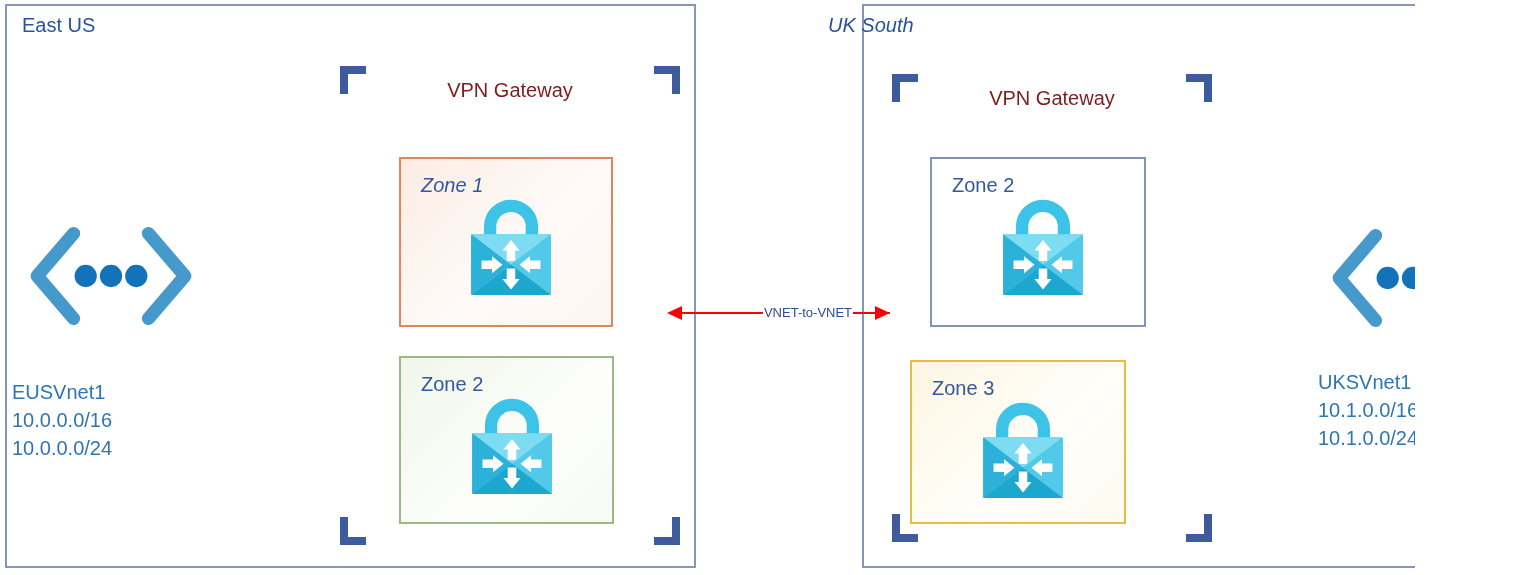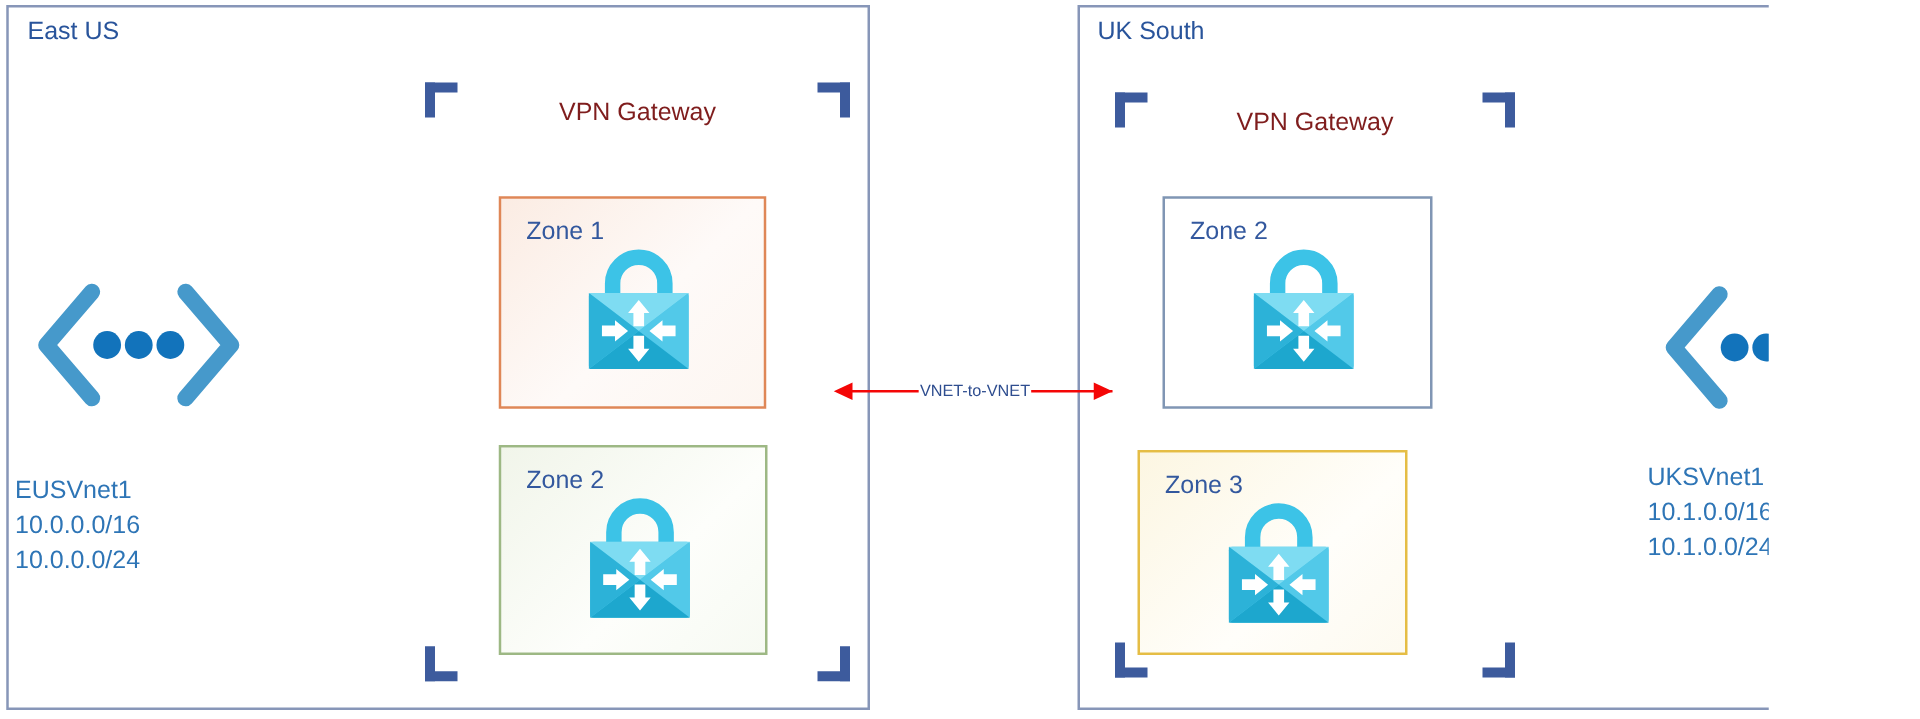--- a/index.html
+++ b/index.html
@@ -19,21 +19,21 @@
   .bracket.tl{border-left:8px solid #3d5b9d;border-top:8px solid #3d5b9d;}
   .bracket.tr{border-right:8px solid #3d5b9d;border-top:8px solid #3d5b9d;}
   .bracket.bl{border-left:8px solid #3d5b9d;border-bottom:8px solid #3d5b9d;}
   .bracket.br{border-right:8px solid #3d5b9d;border-bottom:8px solid #3d5b9d;}
   .gw-label{
     position:absolute;width:240px;text-align:center;font-size:20px;color:#7f1d1d;white-space:nowrap;
   }
   
   .zone{position:absolute;box-sizing:border-box;}
   .zone-label{position:absolute;left:20px;top:15px;font-size:20px;color:#33589e;}
-  .zone1-eus{border:2px solid #df8757;background:linear-gradient(135deg,#fbece3 0%,#fefaf8 55%,#fdf6f1 100%);}
+  .zone1-eus{border:2px solid #df8757;background:linear-gradient(135deg,#fbece3 0%,#fefaf8 55%,#fdf6f1 100%);font-style:italic;}
   .zone2-eus{border:2px solid #9db884;background:linear-gradient(135deg,#f1f5ea 0%,#fdfefb 60%,#f7faf3 100%);}
   .zone2-uks{border:2px solid #8096b4;background:#ffffff;}
   .zone3-uks{border:2px solid #e5bd45;background:linear-gradient(135deg,#fcf6e2 0%,#fffefa 60%,#fdfaf0 100%);}
   .lock{position:absolute;left:50%;top:24px;transform:translateX(calc(-50% + 5px));}
   
   .vnet-icon{position:absolute;}
   .vnet-caption{
     position:absolute;width:200px;text-align:left;font-size:20px;line-height:28px;color:#2e75b6;
   }
   
@@ -100,21 +100,21 @@
     <circle cx="85" cy="50" r="11" fill="#1273bb"></circle>
     <circle cx="110" cy="50" r="11" fill="#1273bb"></circle>
   </svg>
   <div class="vnet-caption" style="left:12px;top:378px;">
     <div>EUSVnet1</div>
     <div>10.0.0.0/16</div>
     <div>10.0.0.0/24</div>
   </div>
 
   <div class="region" style="left:862px;top:4px;width:670px;height:564px;"></div>
-  <div class="region-label" style="left:878px;top:14px;">UK South</div>
+  <div class="region-label" style="left:828px;top:14px;font-style:italic;">UK South</div>
 
   <div class="bracket tl" style="left:892px;top:74px;"></div>
   <div class="bracket tr" style="left:1186px;top:74px;"></div>
   <div class="bracket bl" style="left:892px;top:514px;"></div>
   <div class="bracket br" style="left:1186px;top:514px;"></div>
   <div class="gw-label" style="left:932px;top:87px;">VPN Gateway</div>
 
   <div class="zone zone2-uks" style="left:930px;top:157px;width:216px;height:170px;">
     <div class="zone-label">Zone 2</div>
     <svg class="lock" width="86" height="114" viewBox="0 0 90 120">
@@ -156,15 +156,15 @@
   </svg>
   <div class="vnet-caption" style="left:1318px;top:368px;">
     <div>UKSVnet1</div>
     <div>10.1.0.0/16</div>
     <div>10.1.0.0/24</div>
   </div>
 
   <div class="conn-line" style="left:670px;width:220px;"></div>
   <div class="conn-head left" style="left:667px;"></div>
   <div class="conn-head right" style="left:875px;"></div>
-  <div class="conn-label" style="left:780px;">VNET-to-VNET</div>
+  <div class="conn-label" style="left:808px;">VNET-to-VNET</div>
 
 </div>
 
 </body></html>

